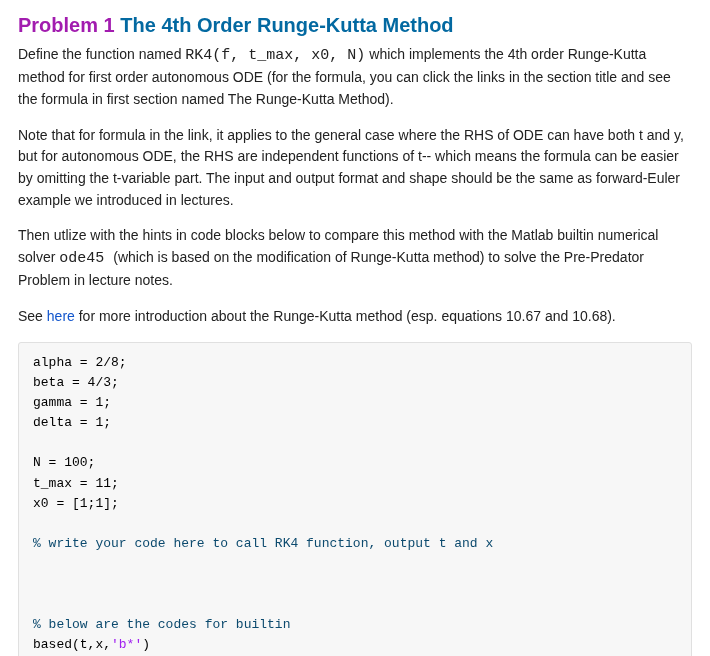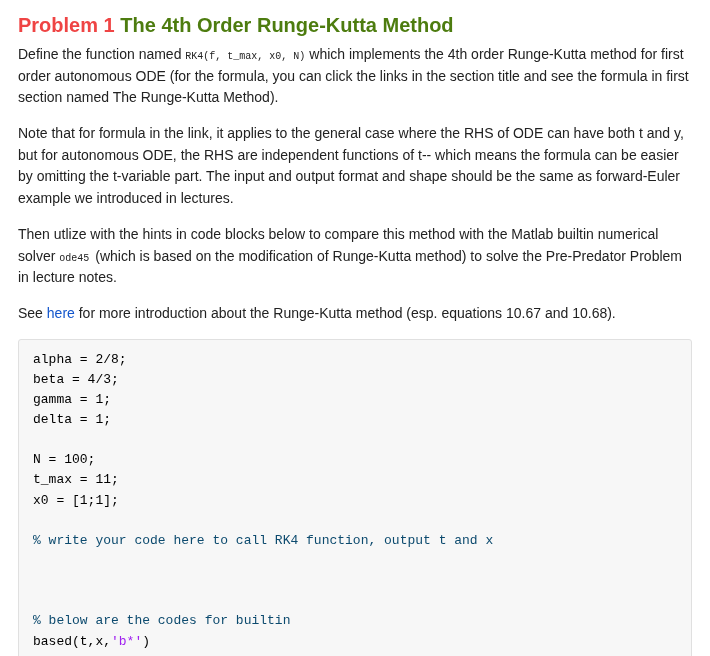--- a/index.html
+++ b/index.html
@@ -16,35 +16,35 @@
       width: 710px;
       background: #fff;
     }
     h1 {
       font-size: 20px;
       font-weight: bold;
       margin-bottom: 6px;
       line-height: 1.3;
     }
     .title-black {
-      color: #ef4444;
+      color: #a21caf;
     }
     .title-link {
-      color: #4d7c0f;
+      color: #0369a1;
       text-decoration: none;
     }
     p {
       margin-bottom: 14px;
       color: #222;
       font-size: 14px;
       line-height: 1.55;
     }
     .code-inline {
       font-family: "Courier New", Courier, monospace;
-      font-size: 10px;
+      font-size: 15px;
     }
     .link {
       color: #1155cc;
       text-decoration: none;
       text-align: center;
     }
     .code-block {
       background: #f7f7f7;
       border: 1px solid #e0e0e0;
       border-radius: 3px;

